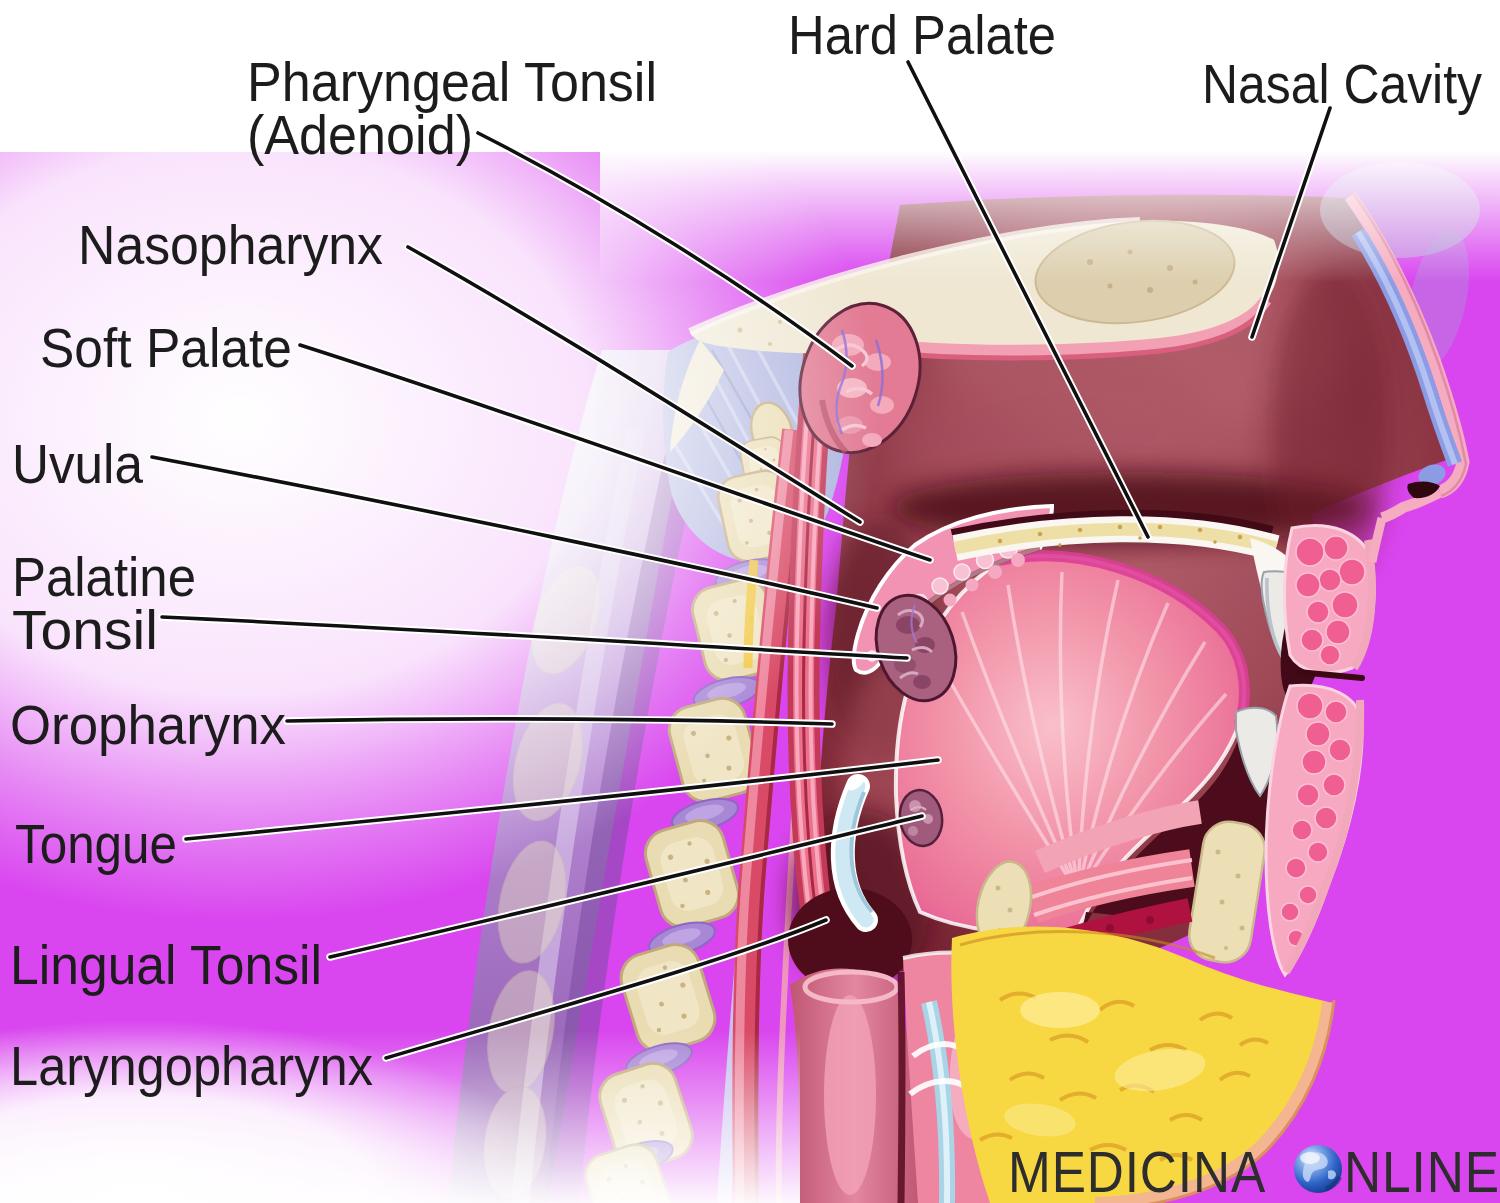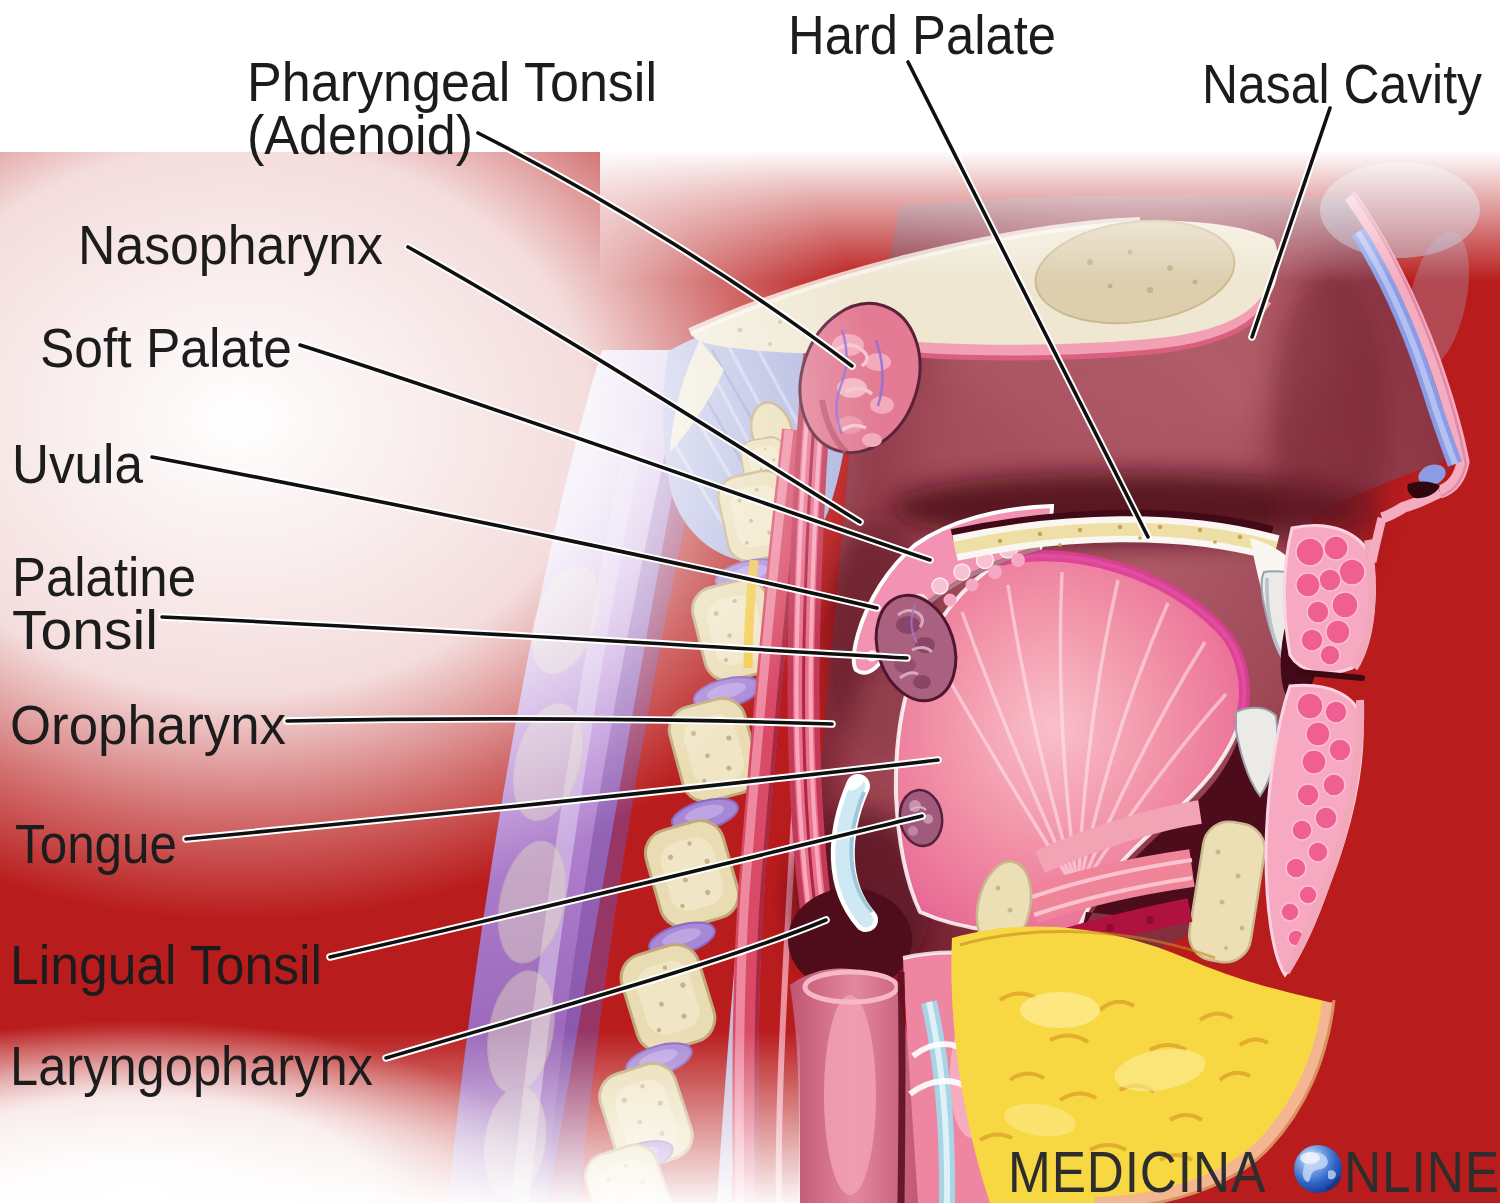--- a/index.html
+++ b/index.html
@@ -1,16 +1,16 @@
 <!DOCTYPE html>
 <html><head>
 <meta charset="utf-8">
 <style>
   html,body{margin:0;padding:0;background:#fff;}
-  .stage{position:relative;width:1500px;height:1203px;background:#b91c1c;overflow:hidden;
+  .stage{position:relative;width:1500px;height:1203px;background:#d946ef;overflow:hidden;
          font-family:"Liberation Sans", sans-serif;}
   .stage svg{position:absolute;inset:0;display:block;}
   text{font-family:"Liberation Sans", sans-serif;}
   .lbl{fill:#1c1c1c;font-size:55px;}
   .wm{fill:#2d2d2d;font-size:57px;letter-spacing:1px;}
 </style>
 </head>
 <body>
 
 <div class="stage">

